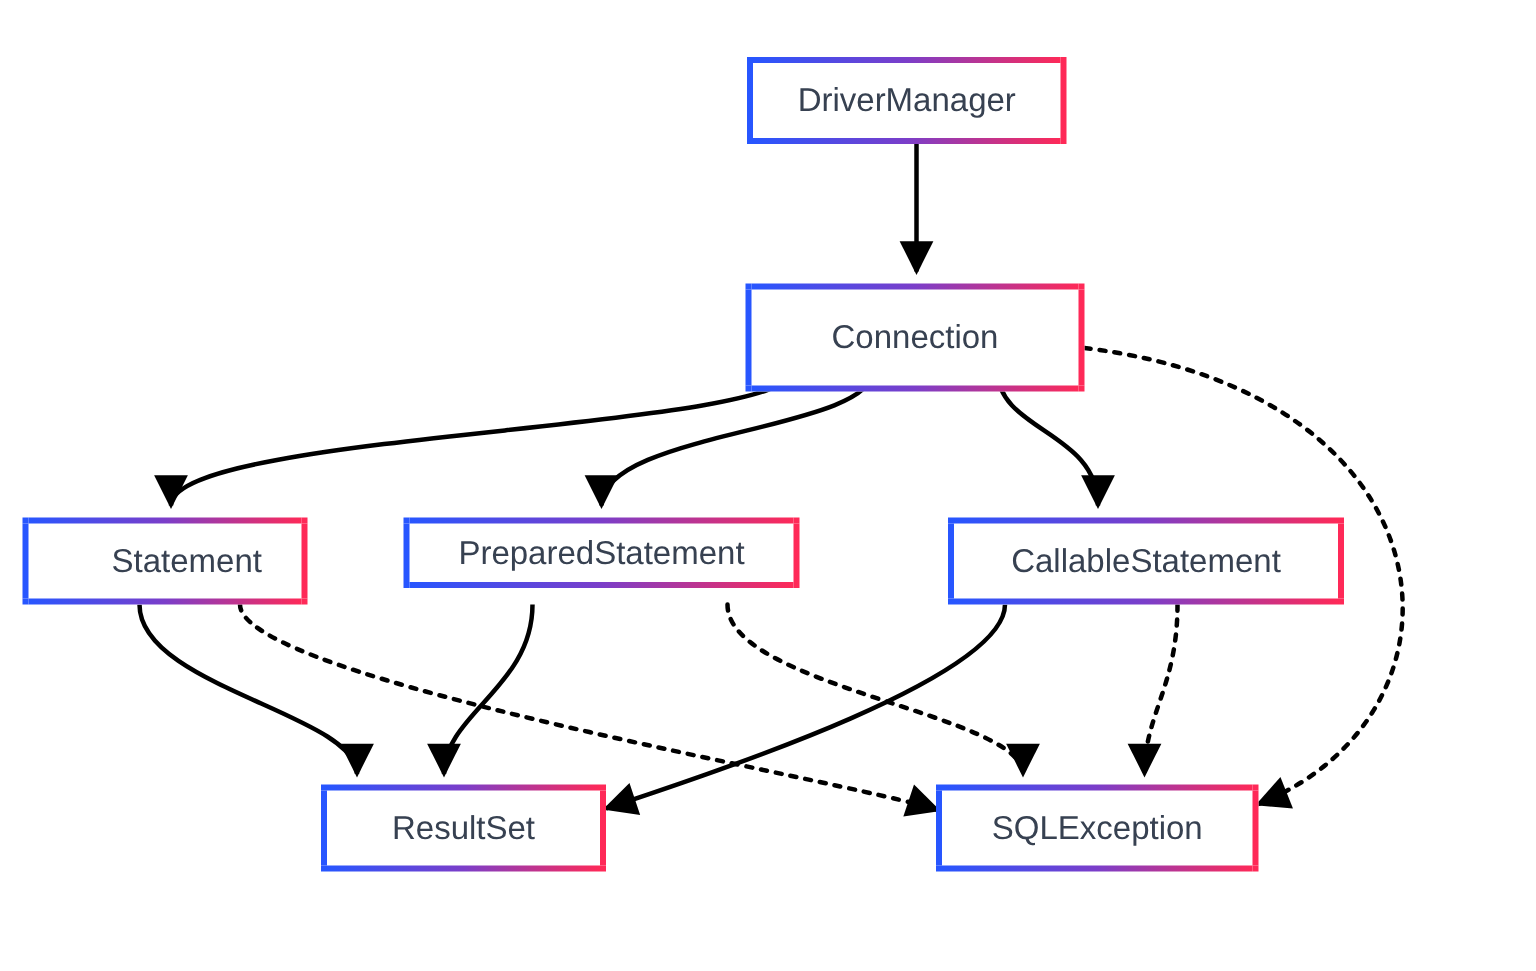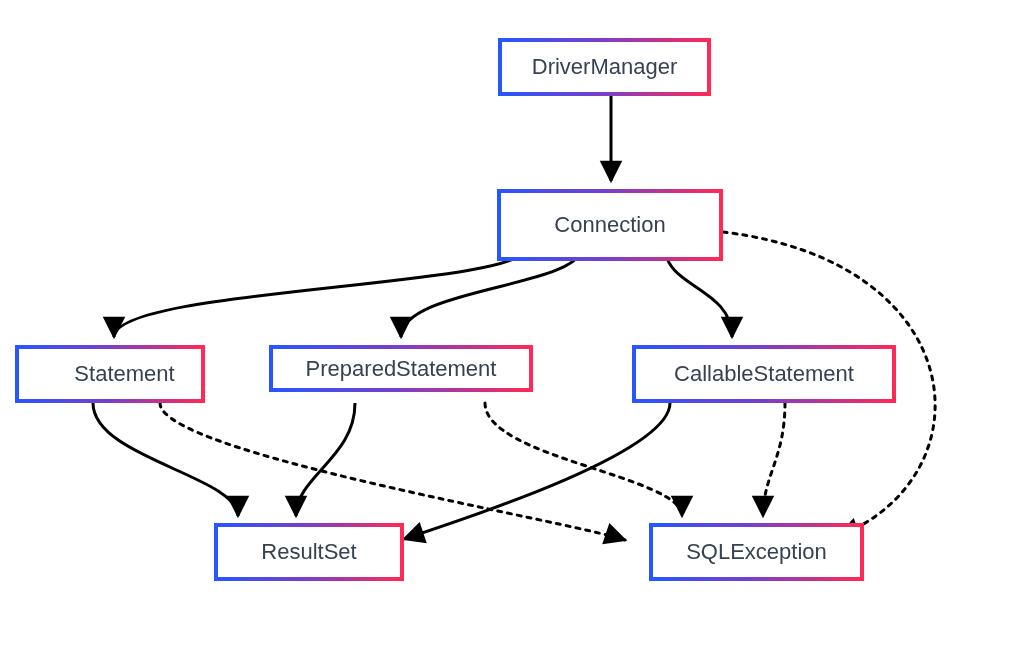--- a/index.html
+++ b/index.html
@@ -70,16 +70,16 @@
     </div>
     <div class="node" style="left: 269px; top: 345px; width: 264px; height: 47px;">
       <span>PreparedStatement</span>
     </div>
     <div class="node" style="left: 600px; top: 345px; width: 264px; height: 58px; margin-left: 32px;">
       <span>CallableStatement</span>
     </div>
     <div class="node" style="left: 214px; top: 523px; width: 190px; height: 58px;">
       <span>ResultSet</span>
     </div>
-    <div class="node" style="left: 624px; top: 523px; width: 215px; height: 58px; margin-left: 25px;">
+    <div class="node" style="left: 624px; top: 523px; width: 215px; height: 58px;">
       <span>SQLException</span>
     </div>
   </div>
 
 </body></html>

